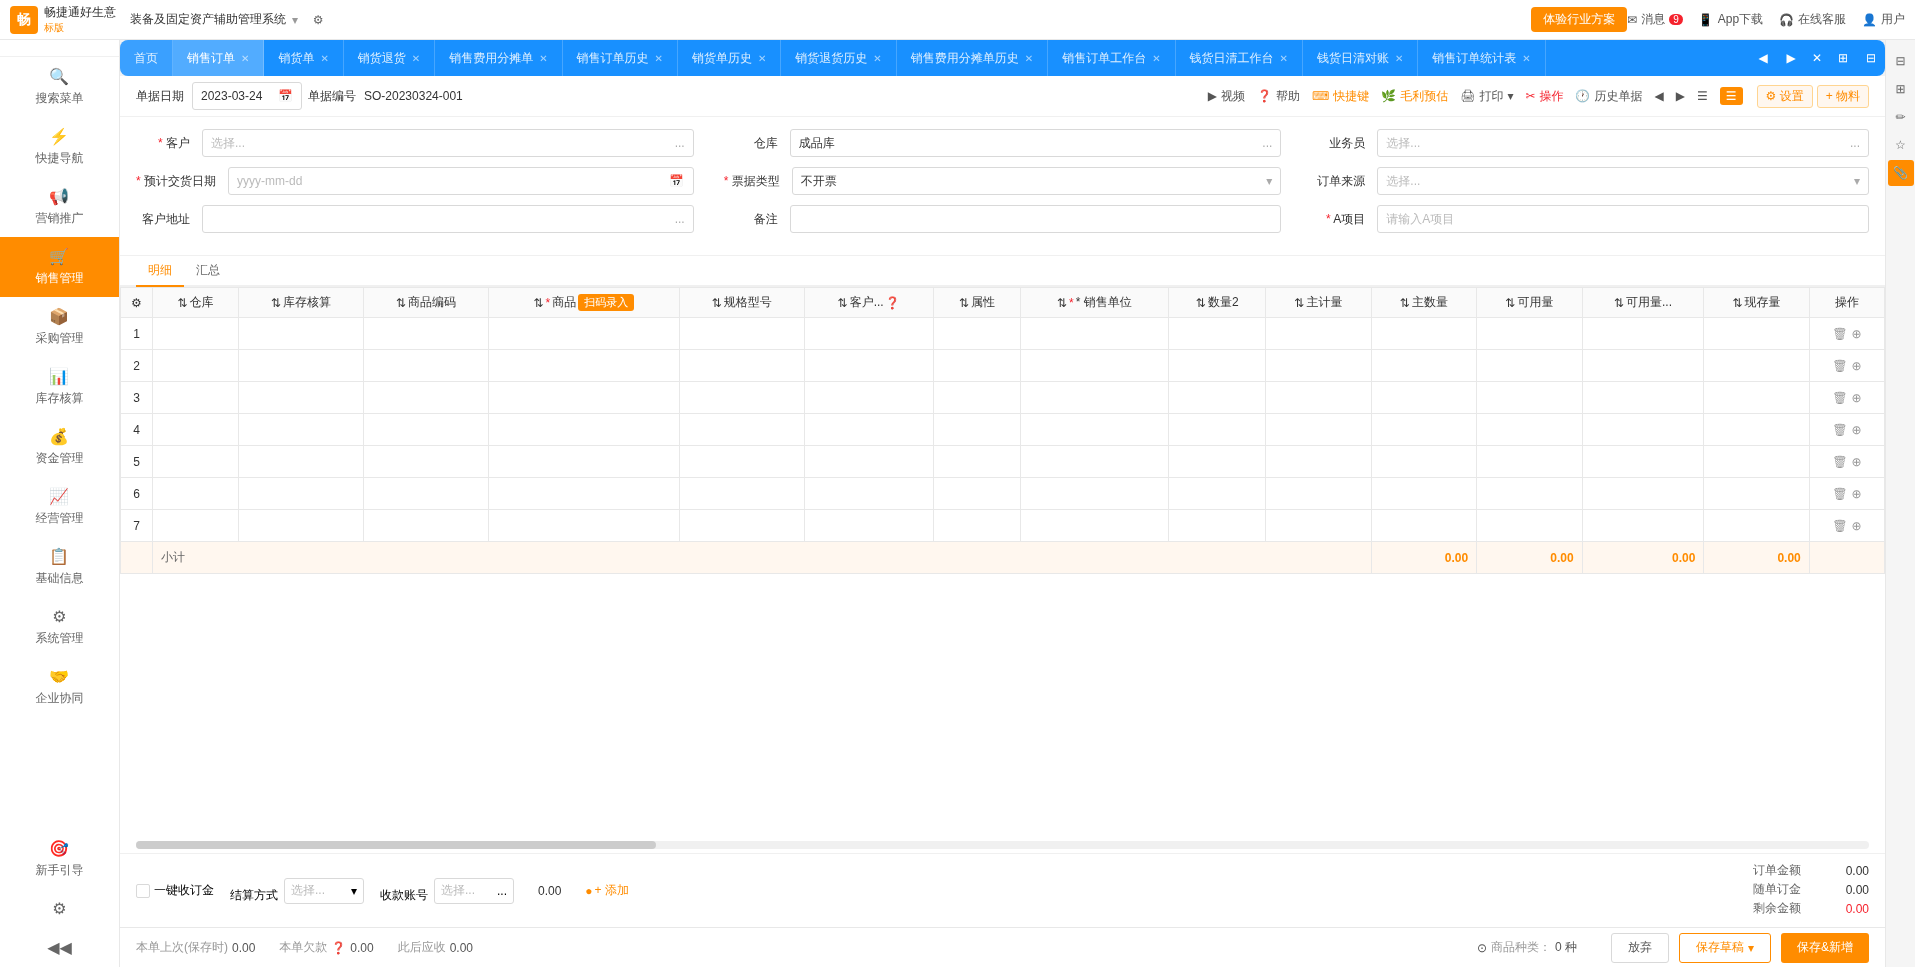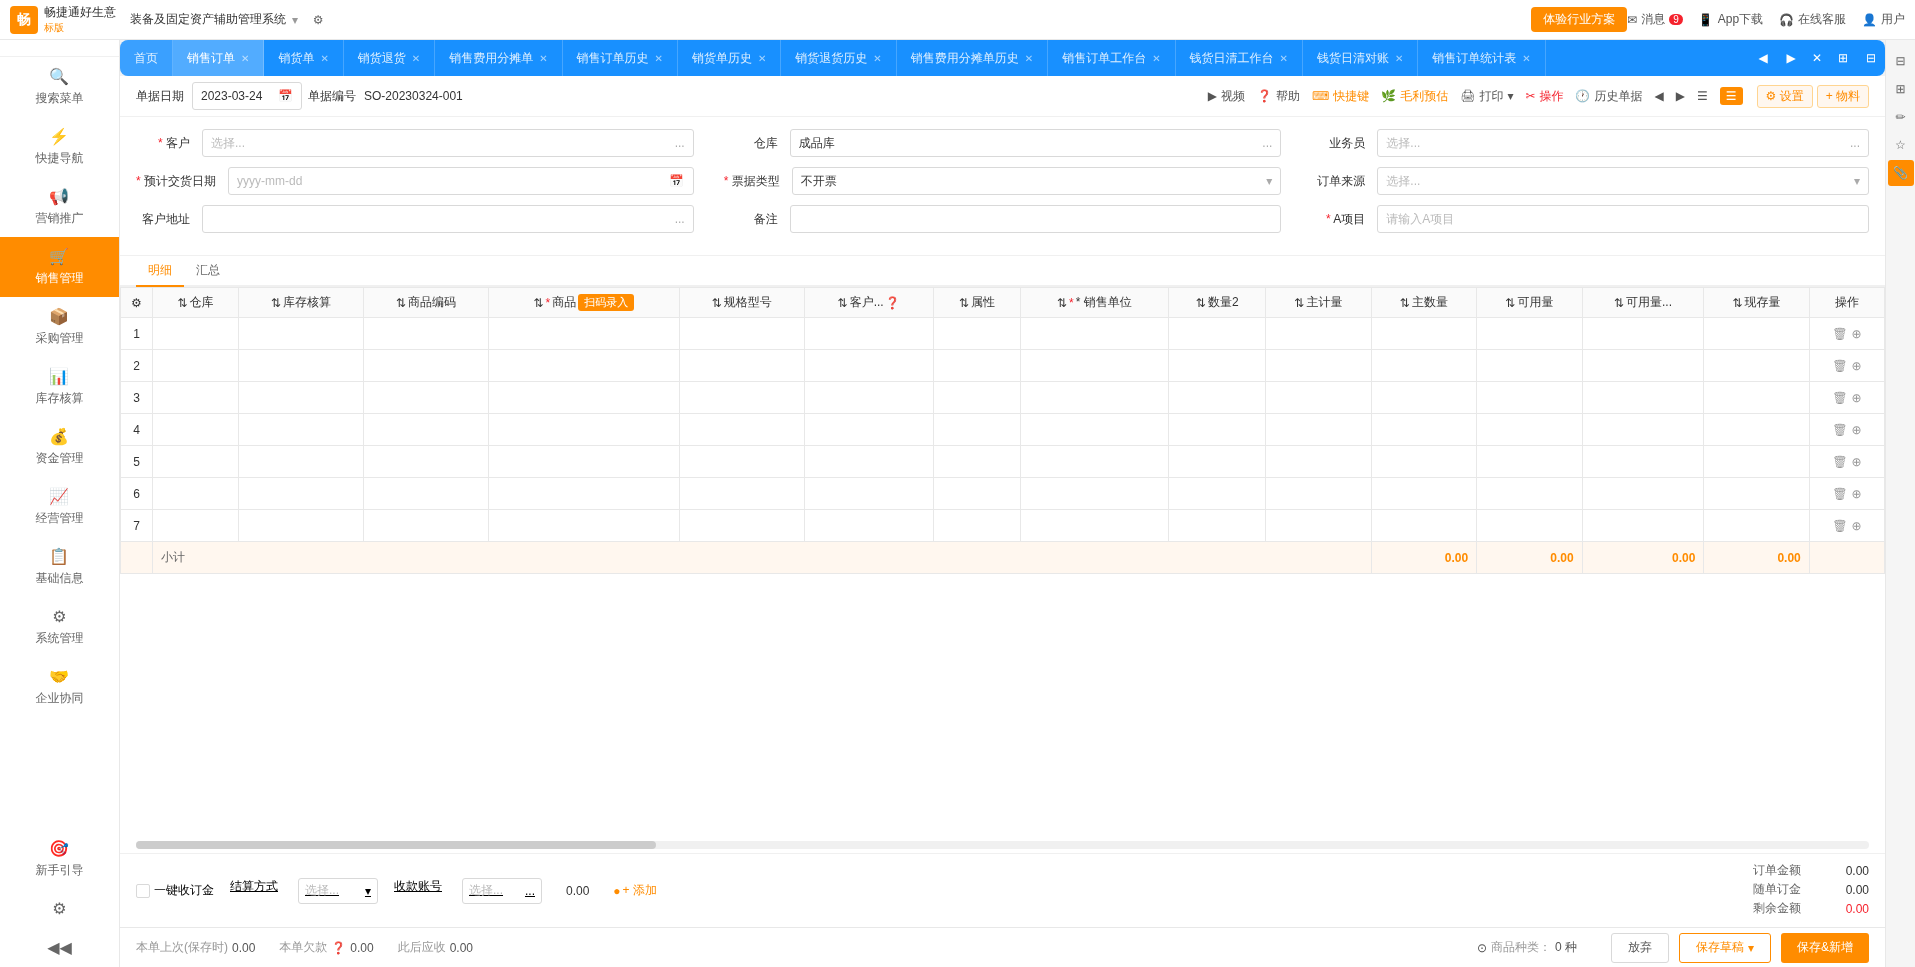--- a/index.html
+++ b/index.html
@@ -92,21 +92,21 @@
     .row-action { cursor: pointer; color: #999; }
 
     
     .summary-row td { background: #fff7ef; font-weight: 500; color: #ff8c00; }
     .summary-label { color: #666; font-weight: normal; }
 
     
     .payment-area { padding: 8px 16px; border-top: 1px solid #f0f0f0; background: #fff; display: flex; align-items: center; gap: 16px; flex-shrink: 0; }
     .checkbox-label { display: flex; align-items: center; gap: 4px; cursor: pointer; }
     .checkbox { width: 14px; height: 14px; border: 1px solid #d9d9d9; border-radius: 2px; }
-    .payment-field { display: flex; align-items: flex-start; gap: 20px; text-decoration: underline; }
+    .payment-field { display: flex; align-items: flex-end; gap: 6px; }
     .payment-select { height: 26px; border: 1px solid #d9d9d9; border-radius: 3px; padding: 0 6px; min-width: 80px; display: flex; align-items: center; justify-content: space-between; cursor: pointer; }
     .amount-display { color: #333; padding: 0 8px; }
     .add-btn { color: #ff8c00; cursor: pointer; display: flex; align-items: center; gap: 2px; }
     .order-summary { margin-left: auto; text-align: right; }
     .order-summary-row { display: flex; justify-content: flex-end; gap: 8px; align-items: center; margin-bottom: 2px; }
     .order-summary-label { color: #666; }
     .order-summary-value { color: #333; min-width: 60px; text-align: right; }
     .order-summary-value.red { color: #f5222d; }
 
     

